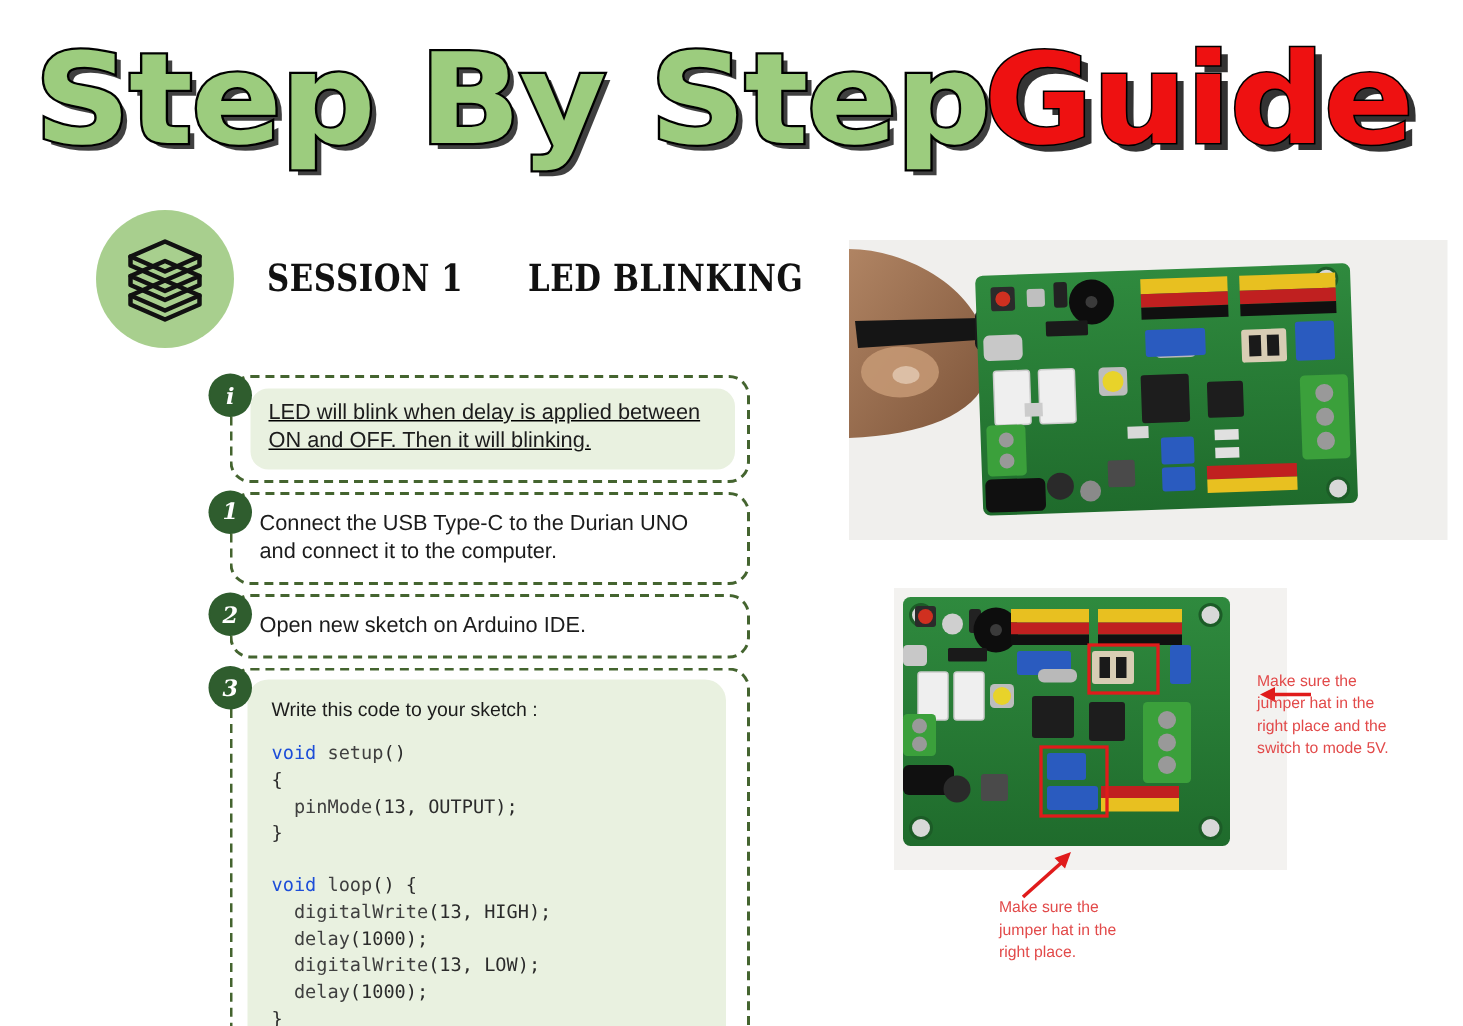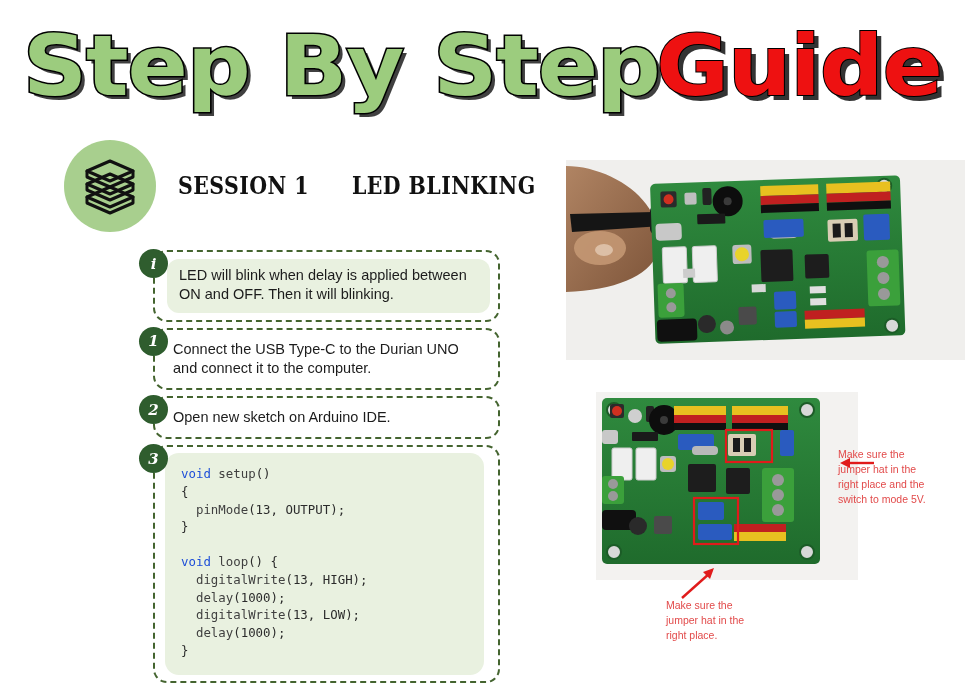--- a/index.html
+++ b/index.html
@@ -120,20 +120,21 @@
     font-family: "Liberation Sans", sans-serif;
     font-size: 14.5px;
     line-height: 1.33;
     color: #1c1c1c;
   }
   .info-inner {
     background: #e9f1e0;
     border-radius: 12px;
     margin: -3px -6px -3px -6px;
     padding: 7px 10px 8px 12px;
+    text-decoration: underline;
   }
 
   
   #code-row .dashbox {
     padding: 6px 14px 6px 10px;
   }
   #code-inner {
     background: #e9f1e0;
     border-radius: 14px;
     padding: 12px 16px 16px 16px;
@@ -239,20 +240,21 @@
     <div class="badge">2</div>
     <div class="dashbox">
       <div class="step-text">Open new sketch on Arduino IDE.</div>
     </div>
   </div>
 
   <div class="step-row" id="code-row">
     <div class="badge">3</div>
     <div class="dashbox">
       <div id="code-inner">
+        <div id="code-caption">Write this code to your sketch :</div>
         <pre id="code-block"><span class="k">void</span><span class="p"> </span><span class="fn">setup</span><span class="p">()</span>
 <span class="p">{</span>
 <span class="p">  </span><span class="fn">pinMode</span><span class="p">(13, OUTPUT);</span>
 <span class="p">}</span>
 
 <span class="k">void</span><span class="p"> </span><span class="fn">loop</span><span class="p">() {</span>
 <span class="p">  </span><span class="fn">digitalWrite</span><span class="p">(13, HIGH);</span>
 <span class="p">  </span><span class="fn">delay</span><span class="p">(1000);</span>
 <span class="p">  </span><span class="fn">digitalWrite</span><span class="p">(13, LOW);</span>
 <span class="p">  </span><span class="fn">delay</span><span class="p">(1000);</span>

